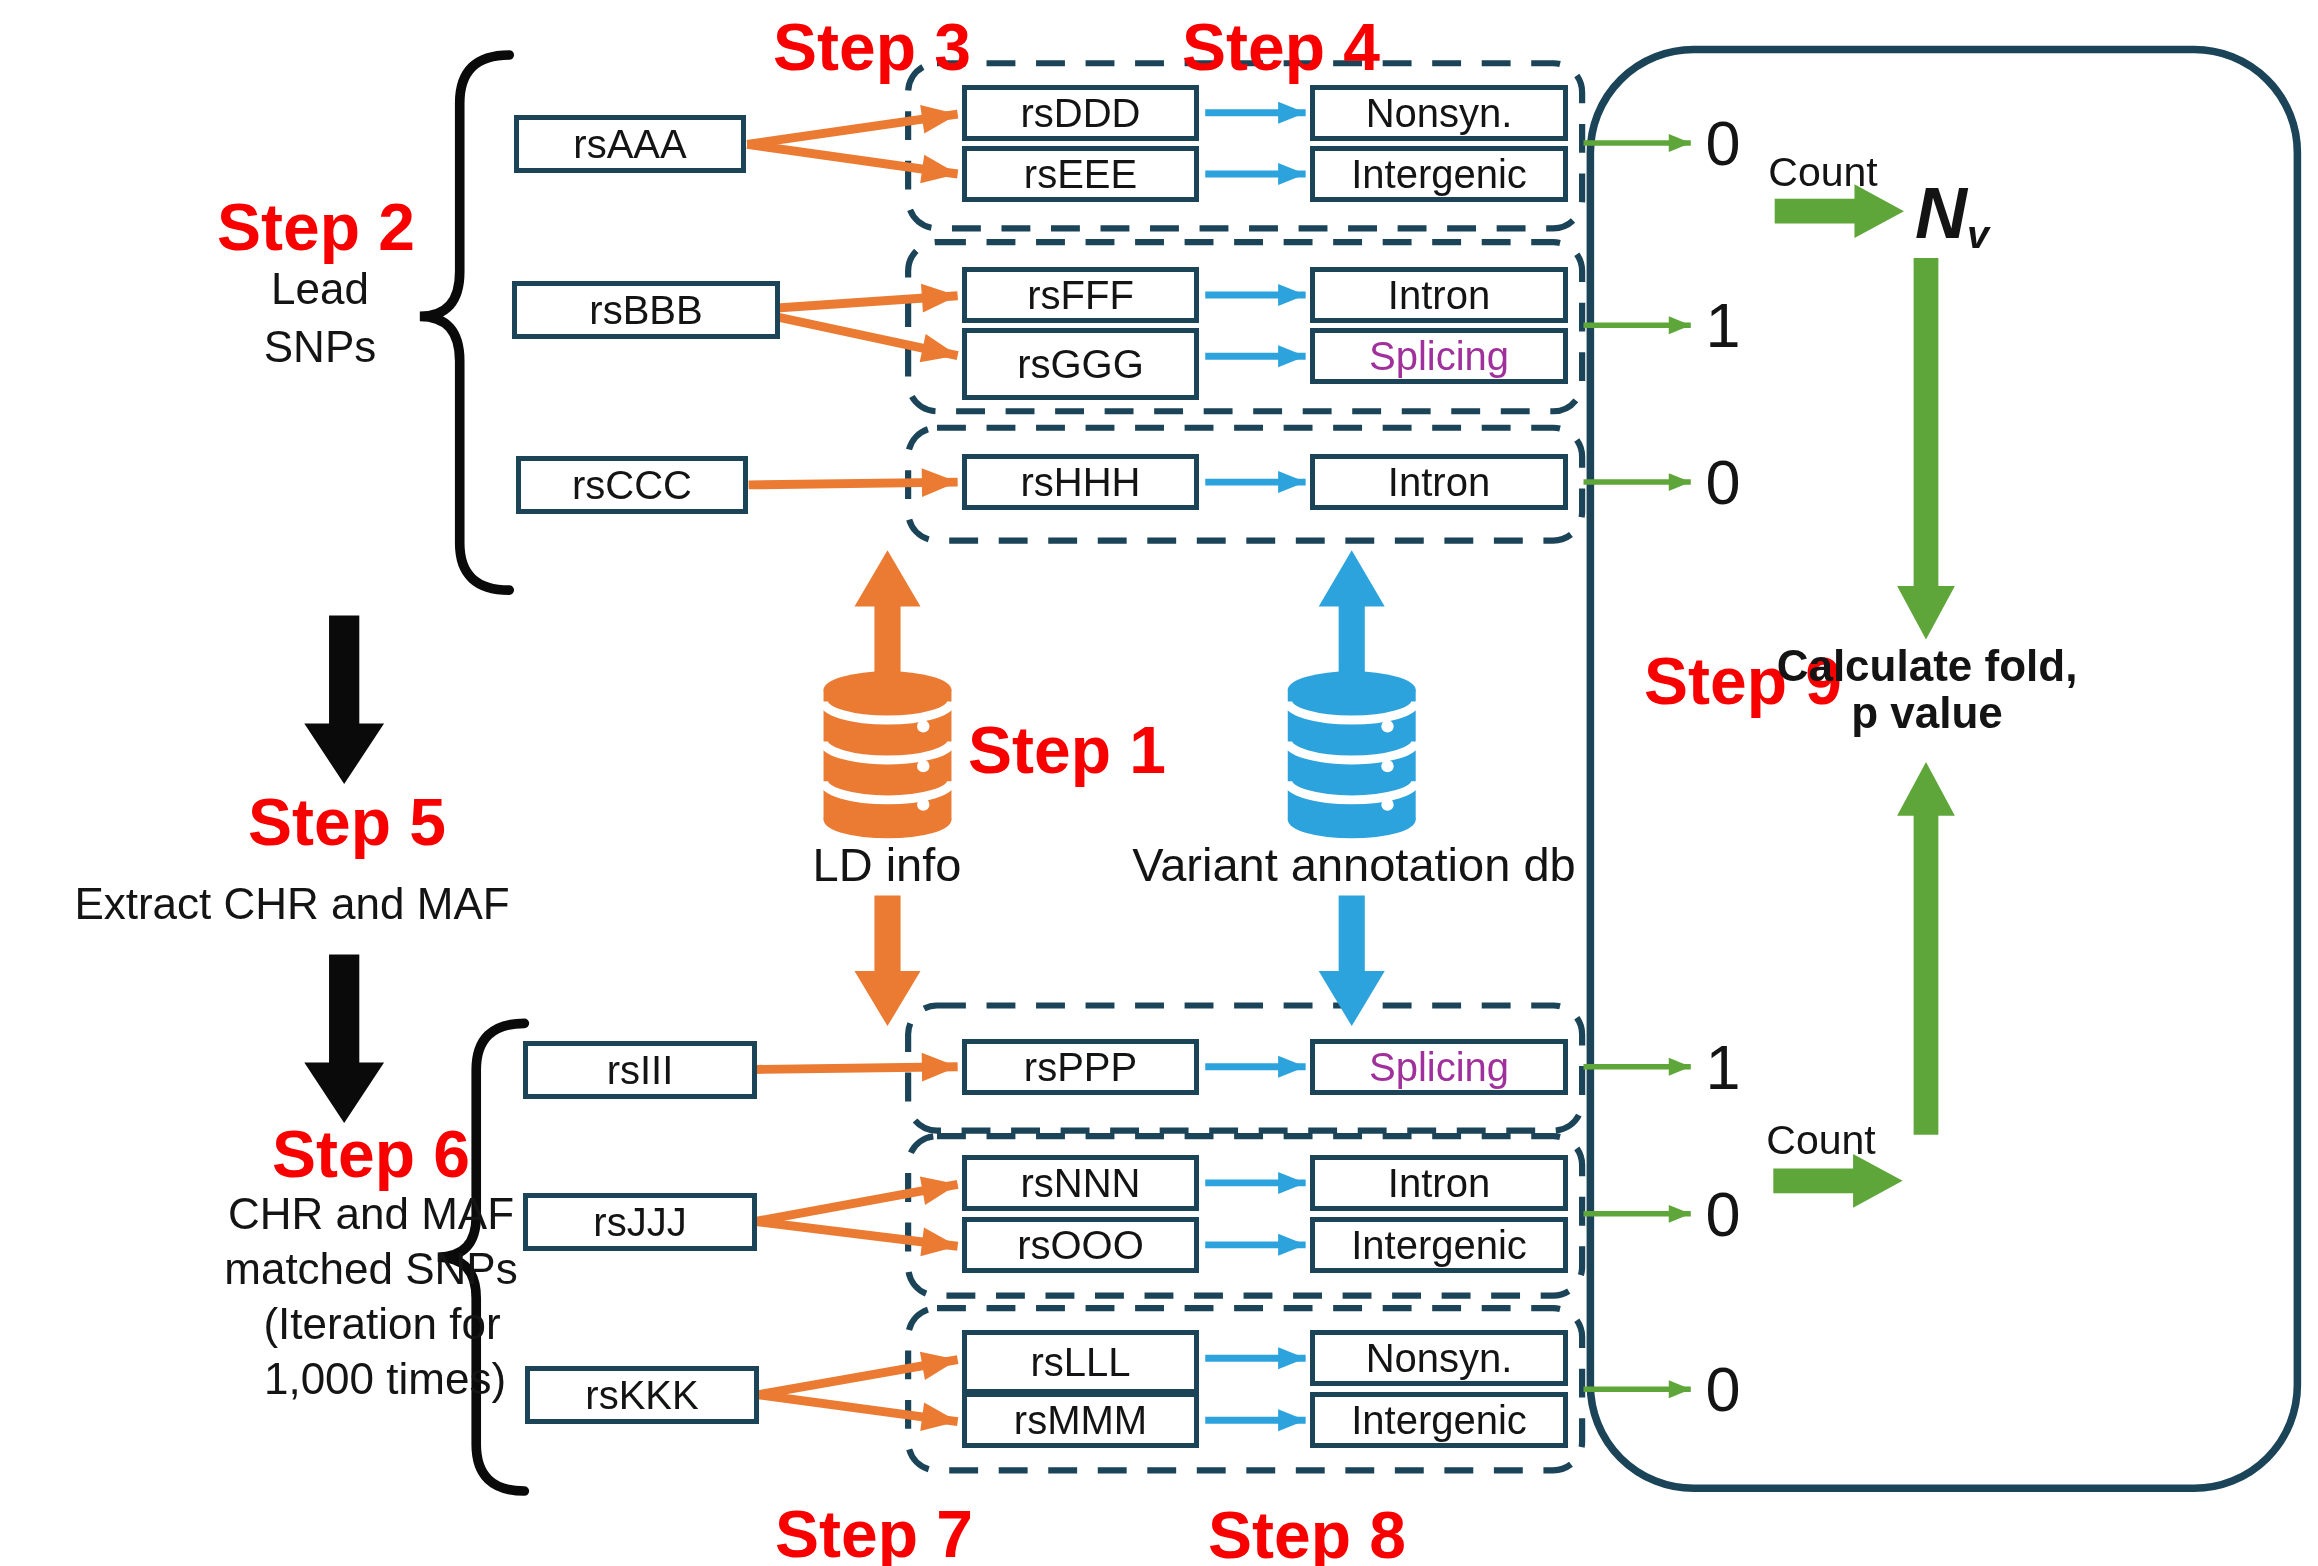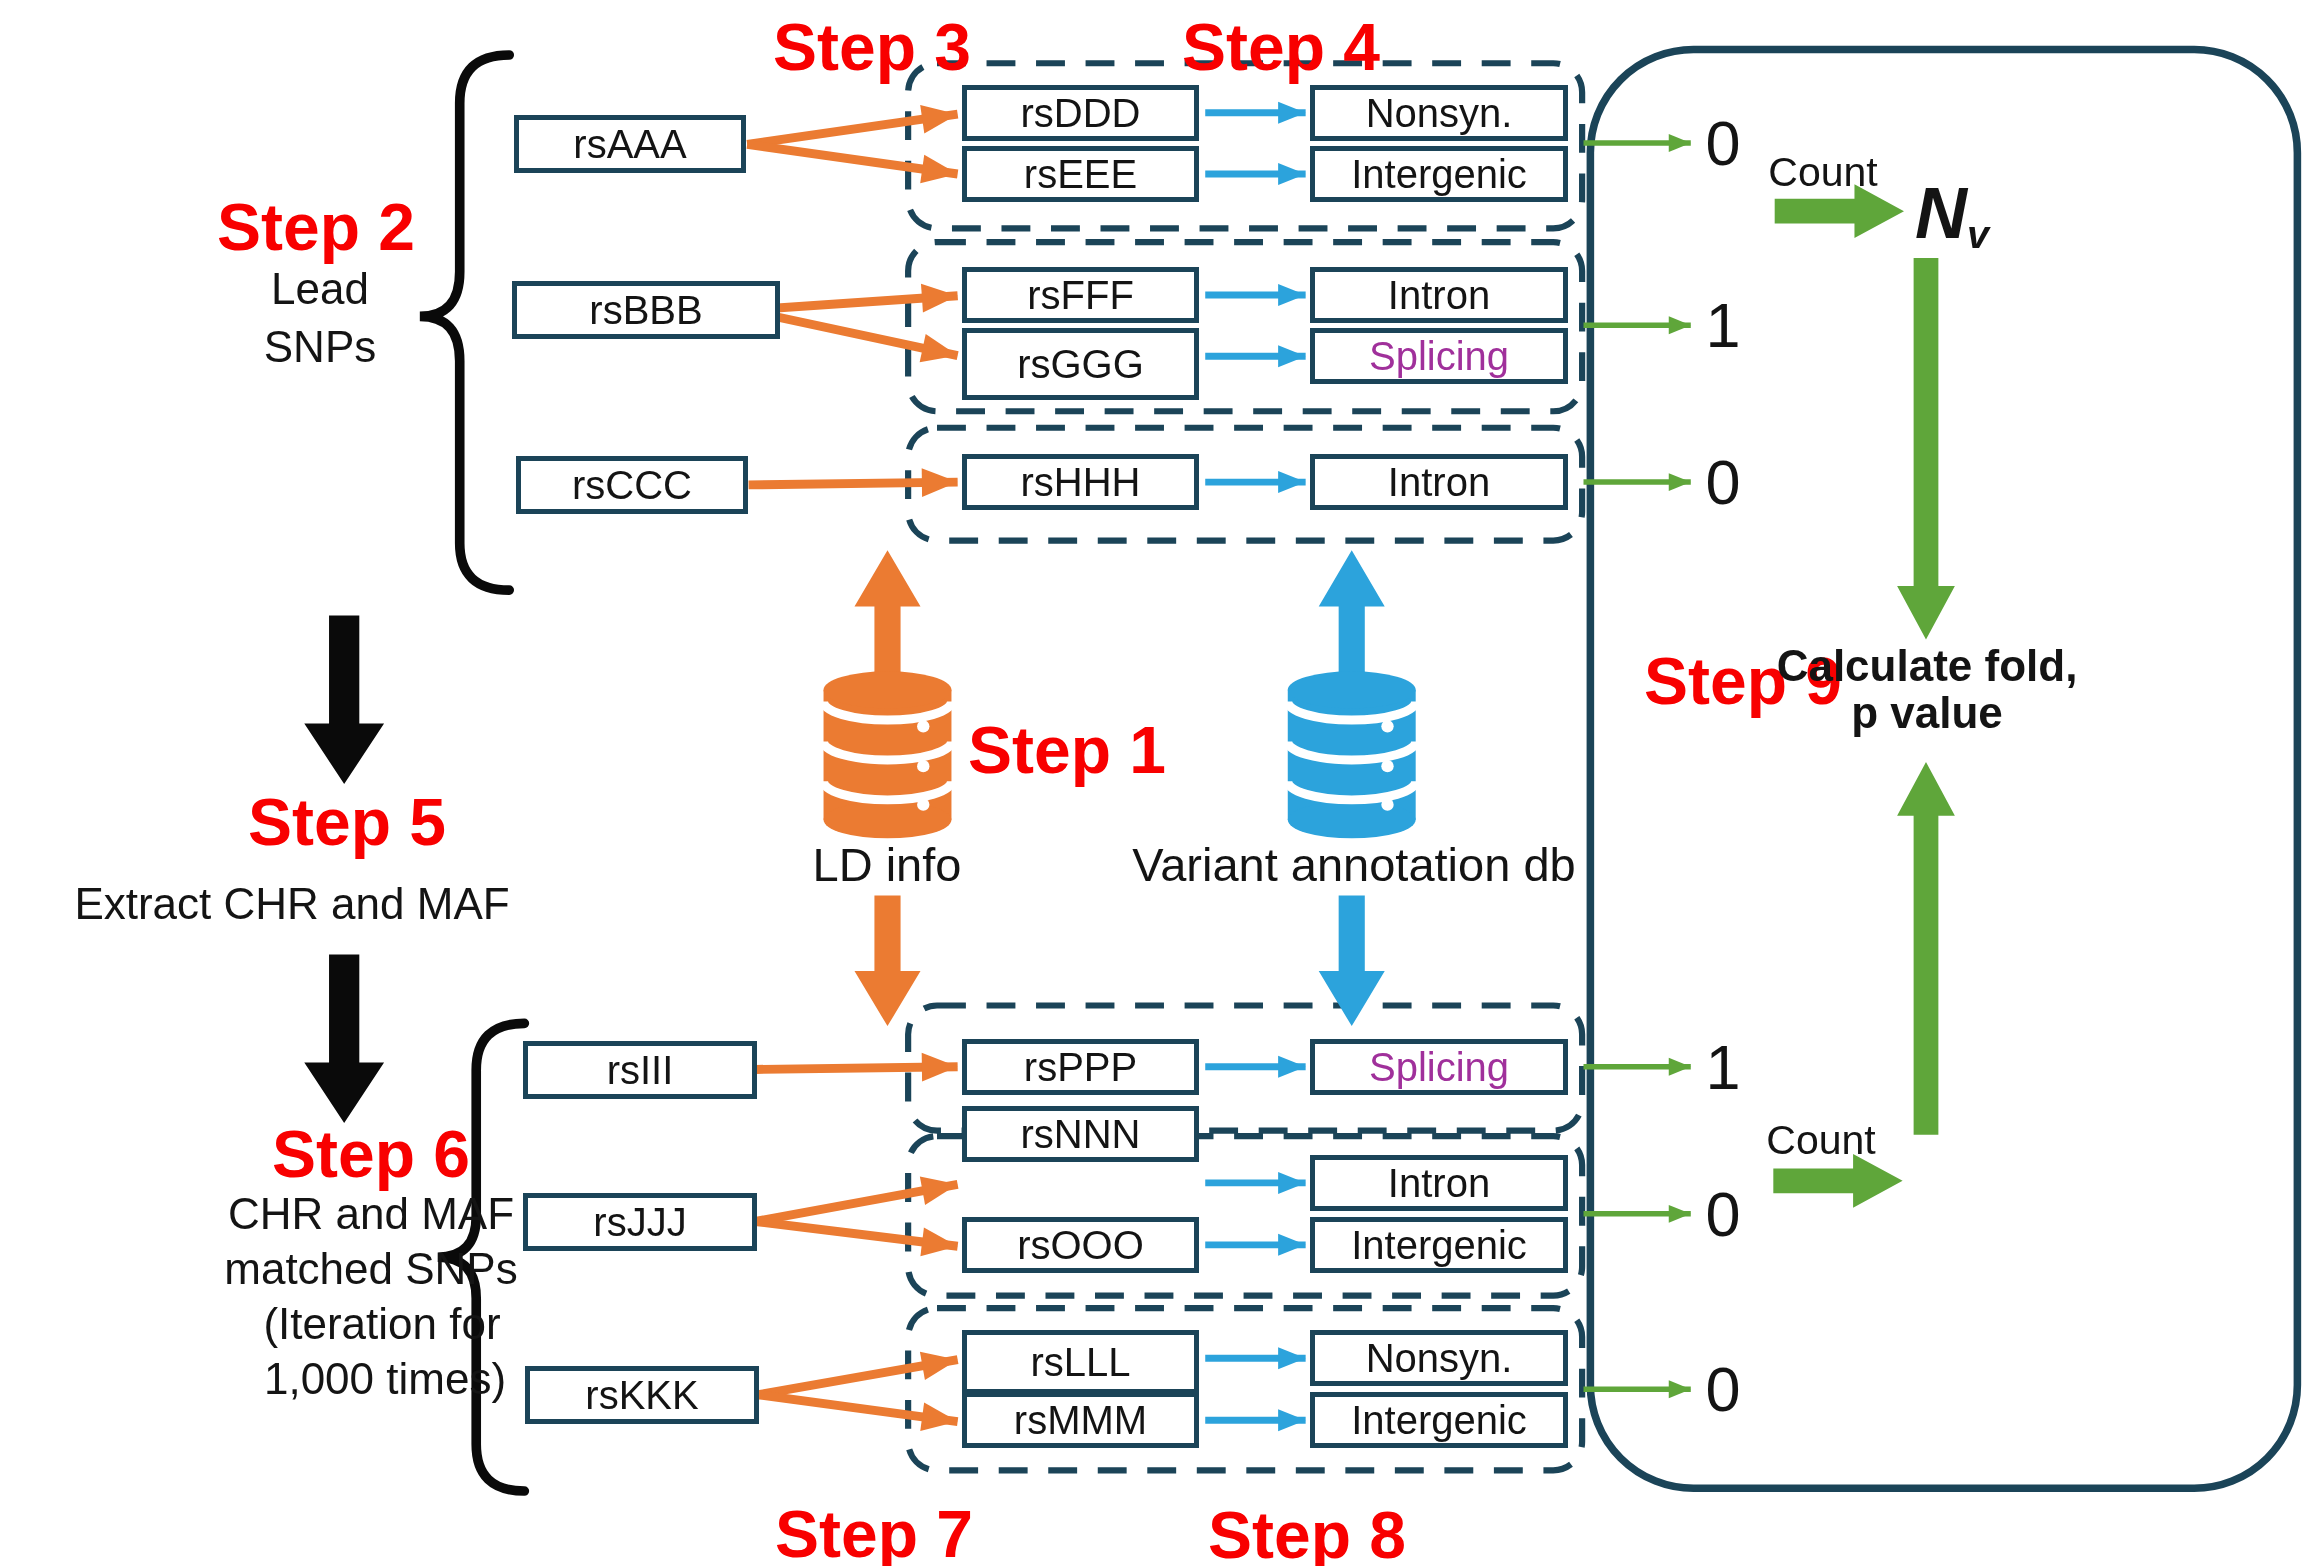--- a/index.html
+++ b/index.html
@@ -171,21 +171,21 @@
   <div class="box" style="left:962px;top:328px;width:237px;height:72px;">rsGGG</div>
   <div class="box" style="left:962px;top:454px;width:237px;height:56px;">rsHHH</div>
 
   <div class="box" style="left:1310px;top:85px;width:258px;height:56px;">Nonsyn.</div>
   <div class="box" style="left:1310px;top:146px;width:258px;height:56px;">Intergenic</div>
   <div class="box" style="left:1310px;top:267px;width:258px;height:56px;">Intron</div>
   <div class="box purple" style="left:1310px;top:328px;width:258px;height:56px;">Splicing</div>
   <div class="box" style="left:1310px;top:454px;width:258px;height:56px;">Intron</div>
 
   <div class="box" style="left:962px;top:1039px;width:237px;height:56px;">rsPPP</div>
-  <div class="box" style="left:962px;top:1106px;width:237px;height:56px;text-align:center;">rsNNN</div>
+  <div class="box" style="left:962px;top:1155px;width:237px;height:56px;text-align:center;">rsNNN</div>
   <div class="box" style="left:962px;top:1217px;width:237px;height:56px;">rsOOO</div>
   <div class="box" style="left:962px;top:1330px;width:237px;height:64px;">rsLLL</div>
   <div class="box" style="left:962px;top:1392px;width:237px;height:56px;">rsMMM</div>
 
   <div class="box purple" style="left:1310px;top:1039px;width:258px;height:56px;">Splicing</div>
   <div class="box" style="left:1310px;top:1155px;width:258px;height:56px;">Intron</div>
   <div class="box" style="left:1310px;top:1217px;width:258px;height:56px;">Intergenic</div>
   <div class="box" style="left:1310px;top:1330px;width:258px;height:56px;">Nonsyn.</div>
   <div class="box" style="left:1310px;top:1392px;width:258px;height:56px;">Intergenic</div>
 

